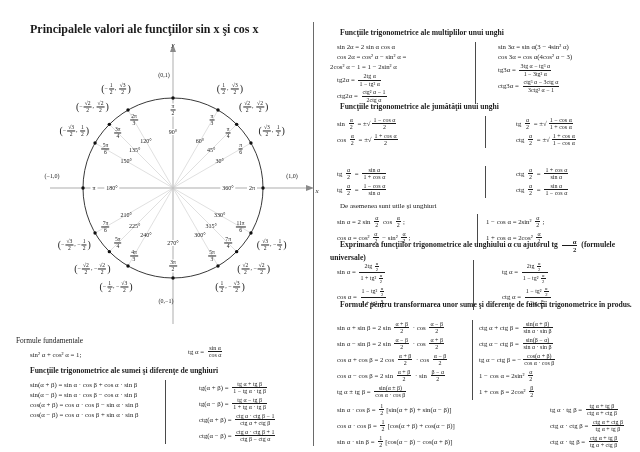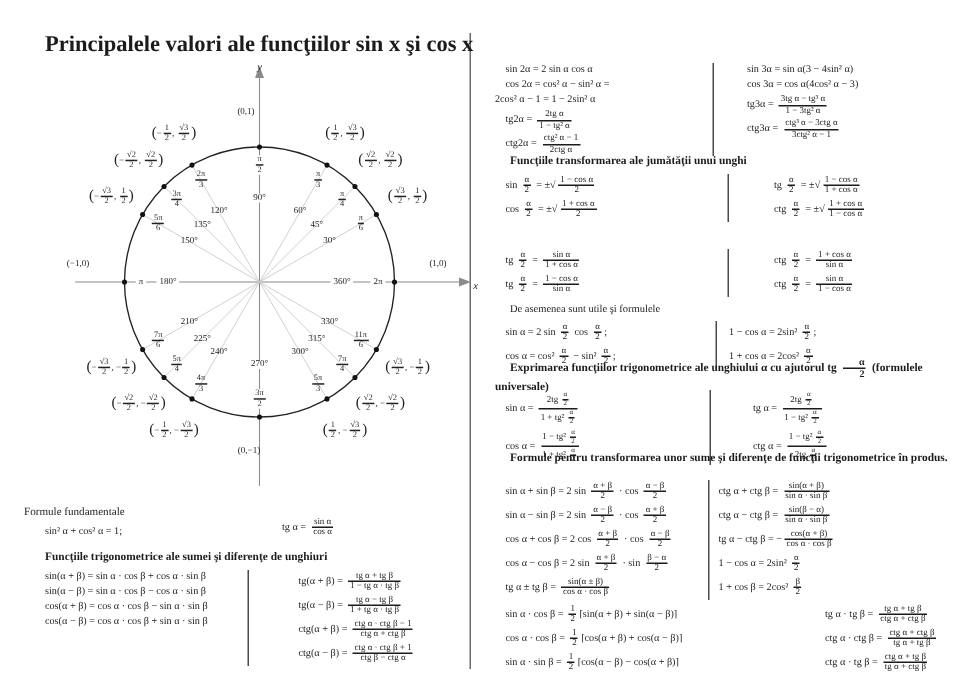--- a/index.html
+++ b/index.html
@@ -1,19 +1,19 @@
 <!DOCTYPE html>
 <html><head>
 <meta charset="utf-8">
 <style>
   html,body{margin:0;padding:0}
   body{width:640px;height:452px;background:#ffffff;position:relative;overflow:hidden;
        font-family:"Liberation Serif","DejaVu Serif",serif;color:#1b1b1b}
   .abs{position:absolute}
-  .title{font-weight:bold;font-size:15px;white-space:nowrap}
+  .title{font-weight:bold;font-size:12px;white-space:nowrap}
   .h{font-weight:bold;font-size:7.6px;line-height:1.3;text-indent:10px}
   .subh{font-size:7.4px;white-space:nowrap}
   .note{font-size:7px;text-indent:10px;white-space:nowrap}
   .mrow{font-size:6.8px;line-height:1.2;white-space:nowrap;min-height:8px;margin:1px 0}
   .mcol{display:flex;flex-direction:column;justify-content:flex-start}
   .cols{display:flex;align-items:stretch}
   .div{border-left:1px solid #4a4a4a}
   .frac{display:inline-flex;flex-direction:column;text-align:center;font-size:0.88em;
         line-height:1.08;margin:0 2px;vertical-align:middle}
   .frac .num{border-bottom:1px solid currentColor;padding:0 1px;display:block}
@@ -216,20 +216,21 @@
         </span></div>
       <div class="mrow" data-name="formula">ctg(α − β) = <span class="frac" data-name="fraction">
           <span class="num">ctg α · ctg β + 1</span>
           <span class="den">ctg β − ctg α</span>
         </span></div>
     </div>
 </div>
 
 <div class="abs" style="left:330px;top:0;width:308px;height:452px" data-name="right-column">
 
+  <div class="abs h" style="left:0;top:28px;width:300px" data-name="multiples-heading">Funcţiile trigonometrice ale multiplilor unui unghi</div>
   <div class="abs cols" style="left:7px;top:42px" data-name="multiples-block">
     <div class="mcol" style="width:138px" data-name="multiples-left">
         <div class="mrow" data-name="formula">sin 2α = 2 sin α cos α</div>
         <div class="mrow" data-name="formula">cos 2α = cos² α − sin² α =</div>
         <div class="mrow" data-name="formula">2cos² α − 1 = 1 − 2sin² α</div>
         <div class="mrow" data-name="formula">tg2α = <span class="frac" data-name="fraction">
             <span class="num">2tg α</span>
             <span class="den">1 − tg² α</span>
           </span></div>
         <div class="mrow" data-name="formula">ctg2α = <span class="frac" data-name="fraction">
@@ -244,21 +245,21 @@
             <span class="num">3tg α − tg³ α</span>
             <span class="den">1 − 3tg² α</span>
           </span></div>
         <div class="mrow" data-name="formula">ctg3α = <span class="frac" data-name="fraction">
             <span class="num">ctg³ α − 3ctg α</span>
             <span class="den">3ctg² α − 1</span>
           </span></div>
       </div>
   </div>
 
-  <div class="abs h" style="left:0;top:102px;width:300px" data-name="half-angle-heading">Funcţiile transformarea ale jumătăţii unui unghi</div>
+  <div class="abs h" style="left:0;top:102px;width:300px" data-name="half-angle-heading">Funcţiile trigonometrice ale jumătăţii unui unghi</div>
   <div class="abs cols" style="left:7px;top:116px" data-name="half-angle-block">
     <div class="mcol" style="width:148px" data-name="half-angle-left">
         <div class="mrow" data-name="formula">sin <span class="frac" data-name="fraction">
             <span class="num">α</span>
             <span class="den">2</span>
           </span> = ±√<span class="frac" data-name="fraction">
             <span class="num">1 − cos α</span>
             <span class="den">2</span>
           </span></div>
         <div class="mrow" data-name="formula">cos <span class="frac" data-name="fraction">
@@ -315,21 +316,21 @@
         <div class="mrow" data-name="formula">ctg <span class="frac" data-name="fraction">
             <span class="num">α</span>
             <span class="den">2</span>
           </span> = <span class="frac" data-name="fraction">
             <span class="num">sin α</span>
             <span class="den">1 − cos α</span>
           </span></div>
       </div>
   </div>
 
-  <div class="abs note" style="left:0;top:202px" data-name="half-angle-note-2">De asemenea sunt utile şi formulele</div>
+  <div class="abs note" style="left:0;top:202px" data-name="half-angle-note-2">De asemenea sunt utile şi unghiuri</div>
   <div class="abs cols" style="left:7px;top:214px" data-name="useful-block">
     <div class="mcol" style="width:140px" data-name="useful-left">
         <div class="mrow" data-name="formula">sin α = 2 sin <span class="frac" data-name="fraction">
             <span class="num">α</span>
             <span class="den">2</span>
           </span> cos <span class="frac" data-name="fraction">
             <span class="num">α</span>
             <span class="den">2</span>
           </span>;</div>
         <div class="mrow" data-name="formula">cos α = cos² <span class="frac" data-name="fraction">

